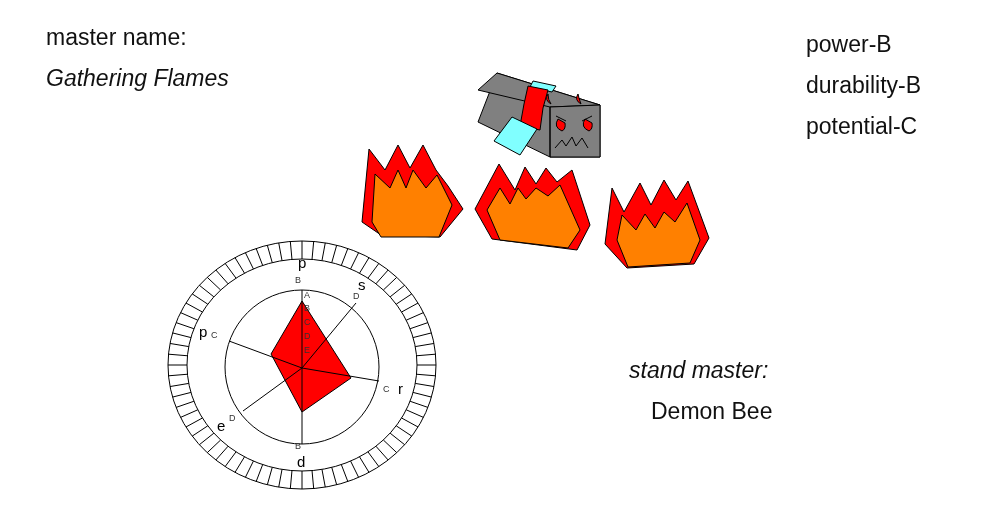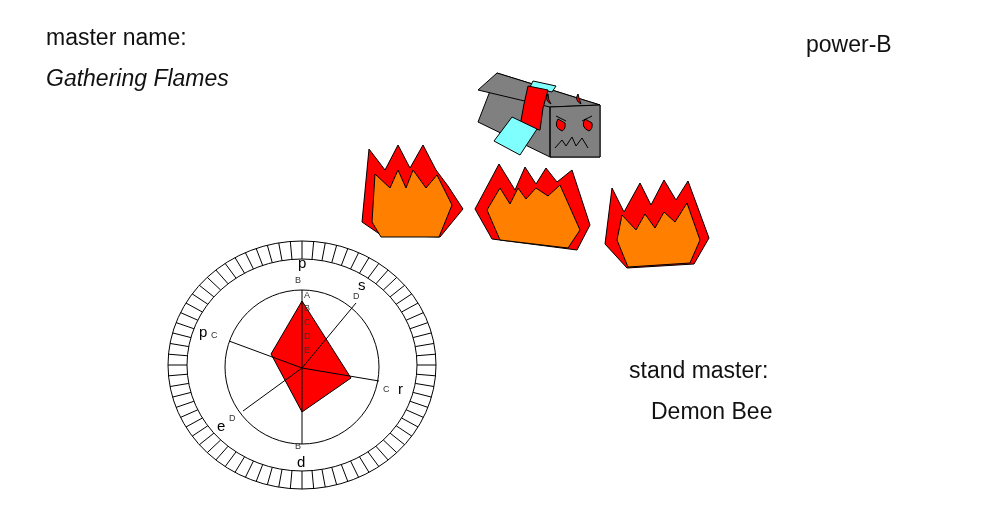--- a/index.html
+++ b/index.html
@@ -12,23 +12,25 @@
   .rl { font-family: "Liberation Sans", sans-serif; }
 </style>
 </head>
 <body>
 
 <div class="txt" style="left:46px; top:24px;">master name:</div>
 <div class="txt" style="left:46px; top:65px;font-style:italic;">Gathering Flames</div>
 
 <div class="stats">
   <div class="row">power-B</div>
+  <div class="row">durability-B</div>
+  <div class="row">potential-C</div>
 </div>
 
-<div class="txt" style="left:629px; top:357px;">stand master:</div>
+<div class="txt" style="left:629px; top:357px;font-style:italic;">stand master:</div>
 <div class="txt" style="left:651px; top:398px;">Demon Bee</div>
 
 <svg width="987" height="532" viewBox="0 0 987 532">
 
   <g stroke="#000" stroke-width="1">
     <polygon points="497,73 600,105 600,157 550,157 478,122" fill="#808080"></polygon>
     <polygon points="497,73 600,105 550,107 478,90" fill="#808080"></polygon>
     <polygon points="550,107 600,105 600,157 550,157" fill="#808080"></polygon>
     <polygon points="533,81 556,86 552,92 530,87" fill="#80ffff"></polygon>
     <polygon points="528,86 548,90 543,108 540,130 520,126 524,104" fill="#ff0000"></polygon>

